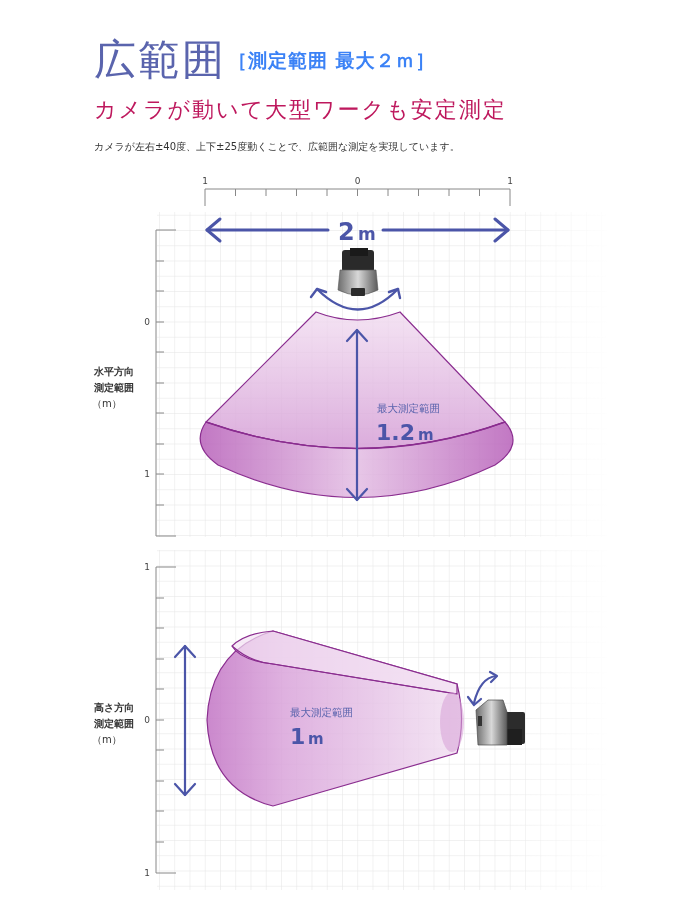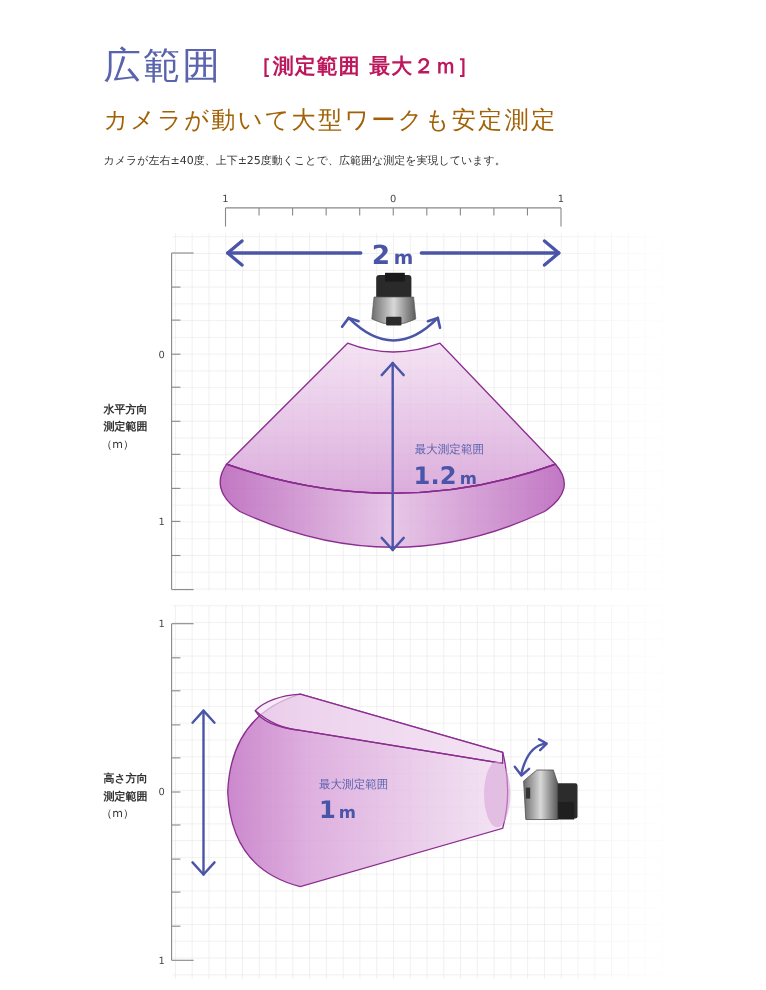--- a/index.html
+++ b/index.html
@@ -1,24 +1,24 @@
 <!DOCTYPE html>
 <html><head>
 <meta charset="utf-8">
 <style>
   html, body { margin: 0; padding: 0; background: #ffffff; }
   body { width: 696px; height: 900px; position: relative; overflow: hidden;
          font-family: "DejaVu Sans", sans-serif; color: #222; }
   .abs { position: absolute; }
-  .title-main { left: 94px; top: 38px; font-family: "DejaVu Serif", serif; font-size: 34px;
+  .title-main { left: 94px; top: 38px; font-family: "DejaVu Serif", serif; font-size: 42px;
                 color: #5a64ad; letter-spacing: 2px; line-height: 44px; }
-  .title-sub { left: 228px; top: 46px; font-size: 19px; font-weight: bold; color: #be185d;
+  .title-sub { left: 228px; top: 46px; font-size: 19px; font-weight: bold; color: #3b82f6;
                letter-spacing: 1px; line-height: 28px; }
   .headline { left: 94px; top: 95px; font-family: "DejaVu Serif", serif; font-size: 22px;
-              color: #a16207; letter-spacing: 2px; line-height: 30px; }
+              color: #be185d; letter-spacing: 2px; line-height: 30px; }
   .desc { left: 94px; top: 139px; font-size: 10px; color: #333; line-height: 16px; }
   svg text { font-family: "DejaVu Sans", sans-serif; }
 </style>
 </head>
 <body>
 
 <div class="abs title-main">広範囲</div>
 <div class="abs title-sub">［測定範囲  最大２ｍ］</div>
 <div class="abs headline">カメラが動いて大型ワークも安定測定</div>
 <div class="abs desc">カメラが左右±40度、上下±25度動くことで、広範囲な測定を実現しています。</div>

